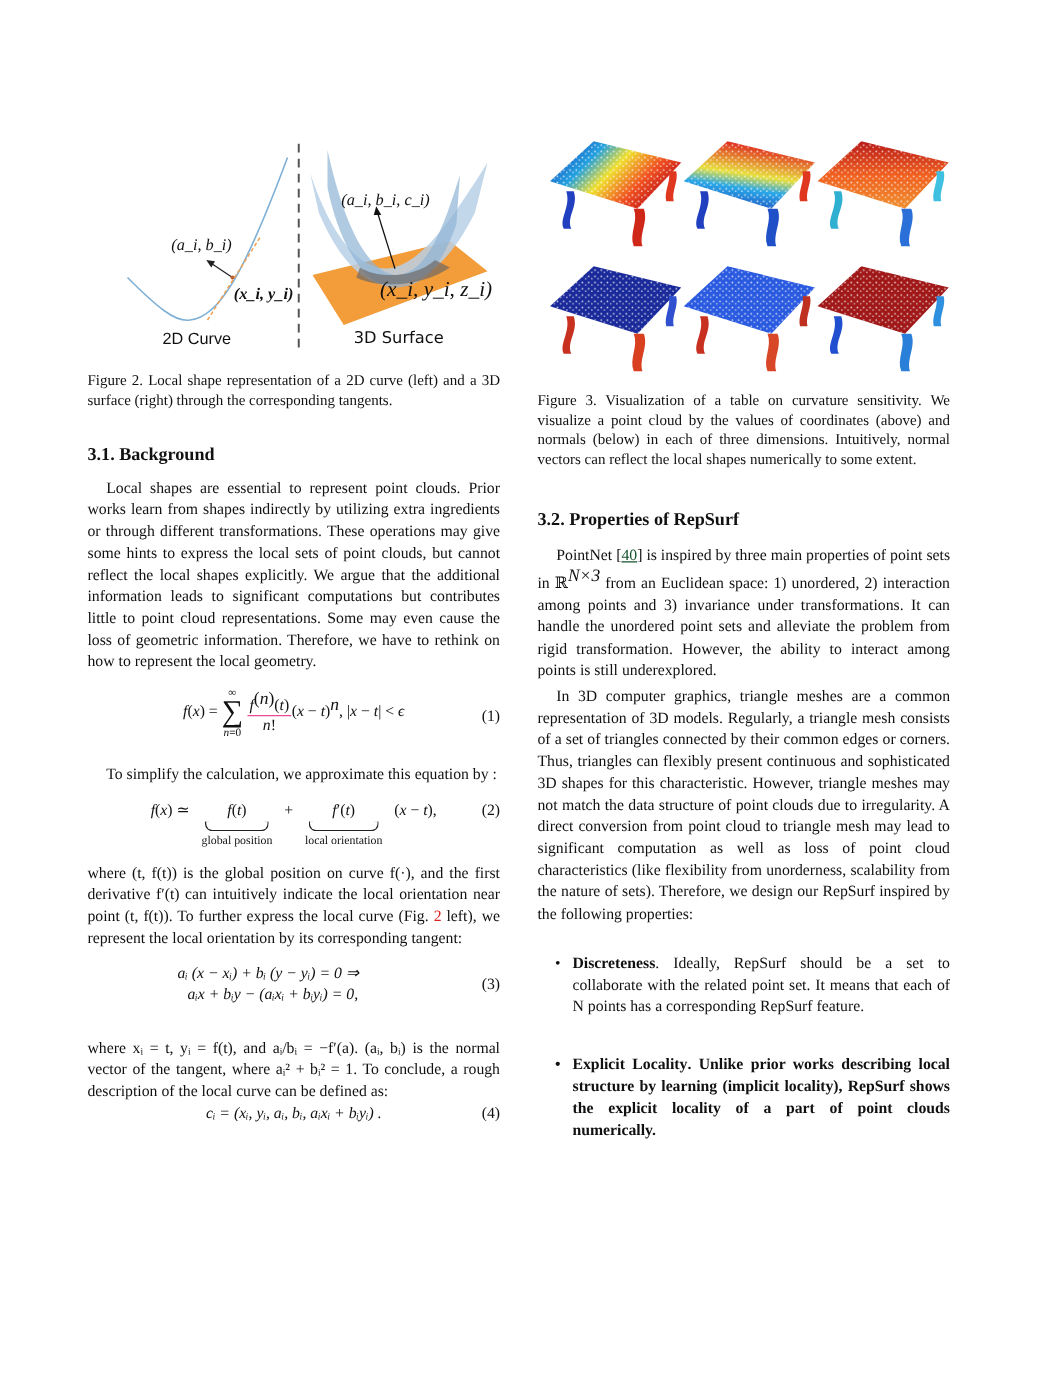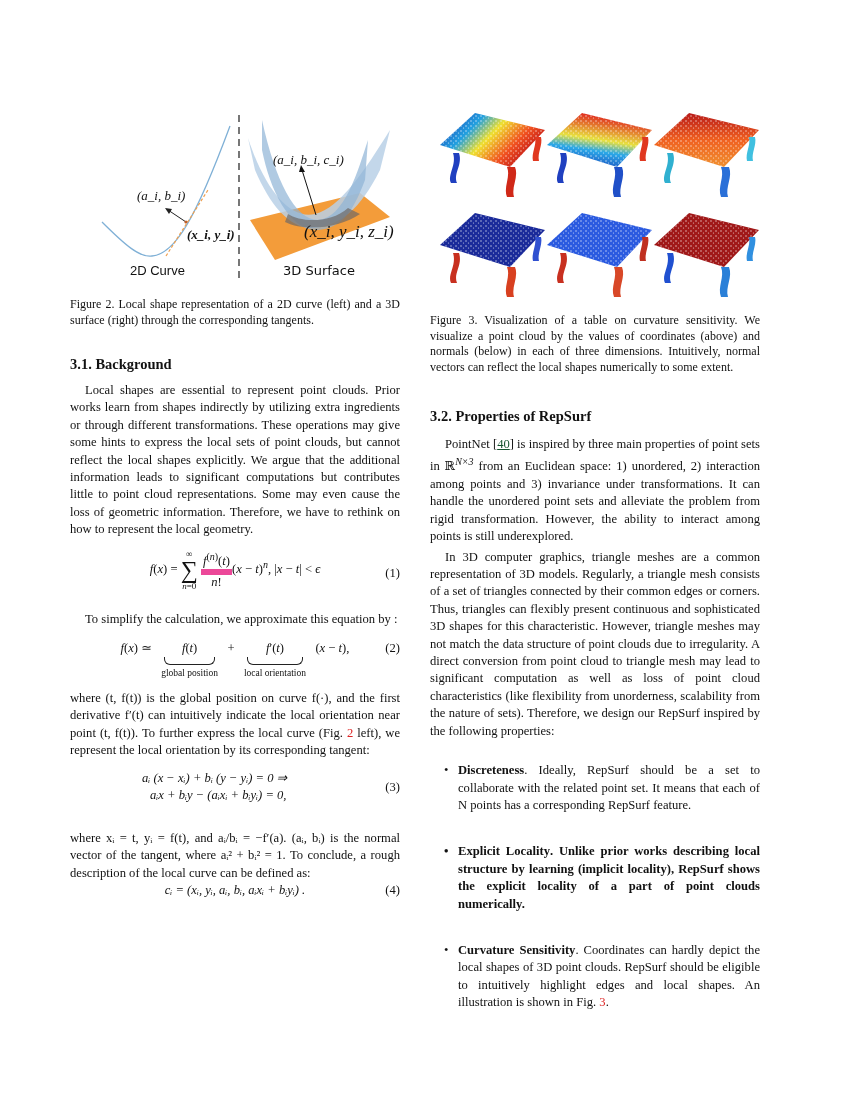--- a/index.html
+++ b/index.html
@@ -17,26 +17,26 @@
   .eq { position:relative; height:auto; text-align:center; font-family:"Liberation Serif", serif; }
   .eqnum { position:absolute; right:0; top:0; }
   .cite-g { color:#14532d;text-decoration:underline; }
   .cite-r { color:#dd2222; }
   .bullet { position:relative; padding-left:14px; text-align:justify; }
   .bullet:before { content:"•"; position:absolute; left:0; top:0; }
   .under { display:inline-block; text-align:center; vertical-align:top; }
   .brace { display:block; height:7px; border-bottom:1.3px solid #222; border-left:1.3px solid #222; border-right:1.3px solid #222; border-radius:0 0 6px 6px; margin:0 3px; }
   .ulabel { display:block; font-size:9.5px; font-style:normal; line-height:12px; margin-top:2px; white-space:nowrap; }
   .frac { display:inline-block; vertical-align:middle; text-align:center; }
-  .frac .num { display:block; border-bottom:6px solid #ec4899; padding:0 2px; line-height:15px; }
+  .frac .num { display:block; border-bottom:1px solid #ec4899; padding:0 2px; line-height:15px; }
   .frac .den { display:block; line-height:15px; }
   .sum { display:inline-block; vertical-align:middle; text-align:center; line-height:10px; }
   .sum .big { font-size:24px; line-height:22px; display:block; font-style:normal; }
   .sum .lim { font-size:9px; display:block; }
-  sup, sub { font-size:10px; }
+  sup, sub { font-size:14px; }
 </style>
 </head>
 <body>
 
 <div style="position:absolute; left:90px; top:110px; width:320px; height:180px;">
   <svg width="320" height="180" viewBox="0 0 320 180">
 
     <path d="M12,112 C35,135 50,148 62,146 C85,144 105,110 140,16" fill="none" stroke="#7fb0d6" stroke-width="1.3"></path>
 
     <line x1="76" y1="146" x2="118" y2="80" stroke="#f0a050" stroke-width="1.2" stroke-dasharray="3,2"></line>
@@ -190,17 +190,14 @@
   </p>
   <p class="just indent" style="margin-top:3px;">In 3D computer graphics, triangle meshes are a common representation of 3D models.  Regularly, a triangle mesh consists of a set of triangles connected by their common edges or corners. Thus, triangles can flexibly present continuous and sophisticated 3D shapes for this characteristic. However, triangle meshes may not match the data structure of point clouds due to irregularity. A direct conversion from point cloud to triangle mesh may lead to significant computation as well as loss of point cloud characteristics (like flexibility from unorderness, scalability from the nature of sets). Therefore, we design our RepSurf inspired by the following properties:</p>
 
   <div style="margin-top:22px; padding-left:14px;">
     <div class="bullet">
       <b>Discreteness</b><span>. Ideally, RepSurf should be a set to collaborate with the related point set. It means that each of N points has a corresponding RepSurf feature.</span>
     </div>
     <div class="bullet" style="margin-top:29px;font-weight:bold;">
       <b>Explicit Locality</b><span>.  Unlike prior works describing local structure by learning (implicit locality), RepSurf shows the explicit locality of a part of point clouds numerically.</span>
     </div>
-    <div class="bullet" style="margin-top:29px;">
-      <b>Curvature Sensitivity</b><span>. Coordinates can hardly depict the local shapes of 3D point clouds. RepSurf should be eligible to intuitively highlight edges and local shapes. An illustration is shown in Fig. </span><a class="cite-r">3</a><span>.</span>
-    </div>
   </div>
 </div>
 
 </body></html>

